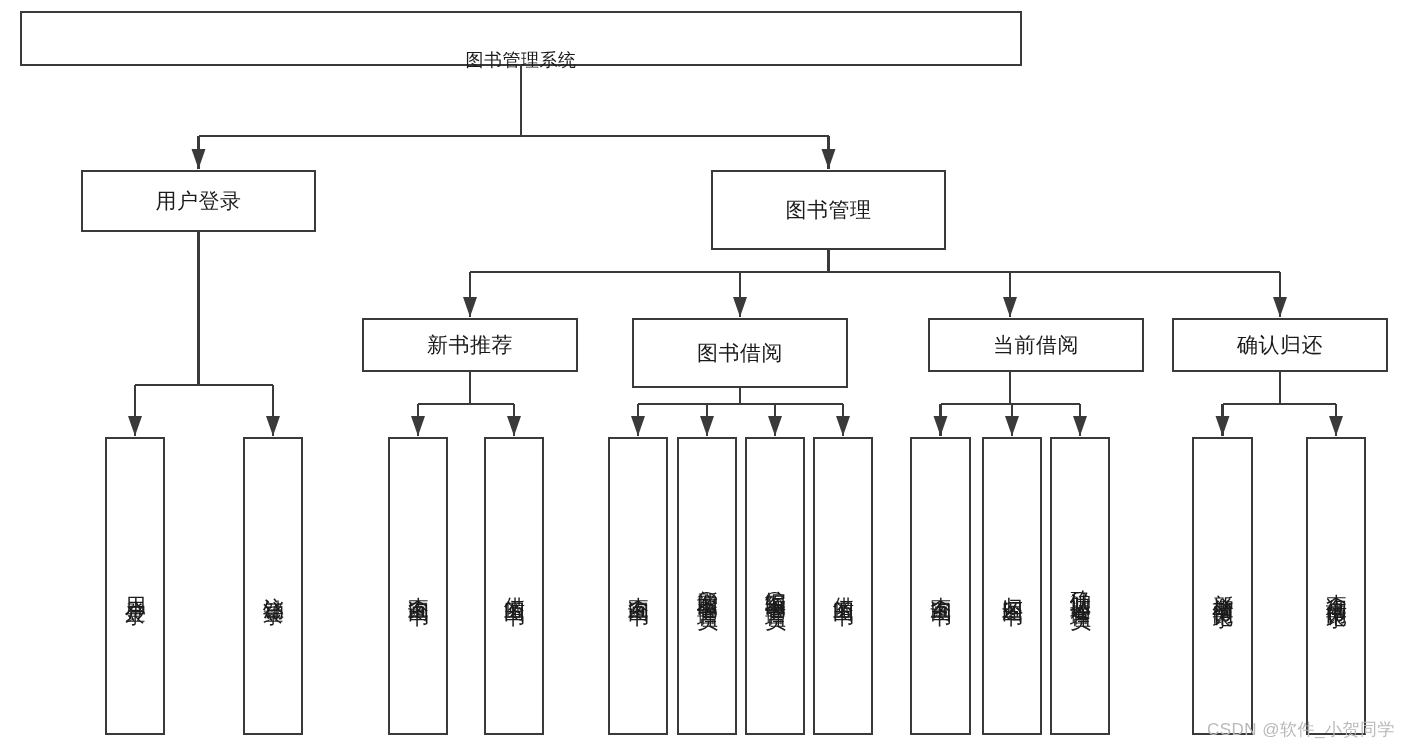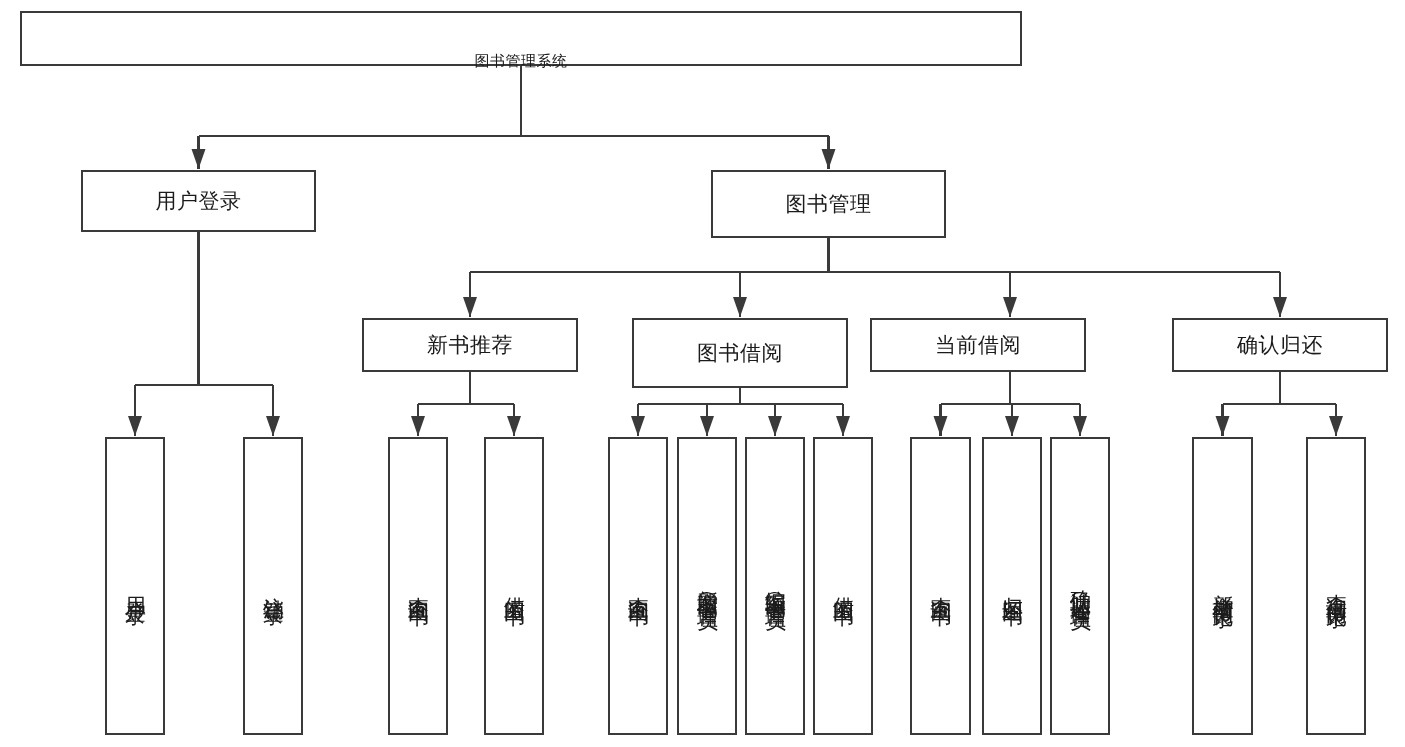--- a/index.html
+++ b/index.html
@@ -39,21 +39,21 @@
     display: block;
     text-align: center;
     line-height: 1.32;
     letter-spacing: 0.5px;
     white-space: pre;
   }
   .node.horizontal .node-label {
     font-size: 21px;
   }
   .node.root .node-label {
-    font-size: 15px;
+    font-size: 18px;
     margin-top: 44px;
   }
   .node.vertical {
     align-items: center;
     justify-content: center;
   }
   .node.vertical .node-label {
     writing-mode: vertical-rl;
     text-orientation: upright;
     font-size: 21px;
@@ -129,30 +129,30 @@
       <line x1="1336" y1="404" x2="1336" y2="436" stroke="#3a3a3a" stroke-width="2.6" shape-rendering="crispEdges"></line>
       <path d="M 1329 416 L 1343 416 L 1336 436 Z" fill="#3a3a3a"></path>
     </svg>
   <div id="nodes-layer">
       <div class="node horizontal root" style="left: 20px; top: 11px; width: 1002px; height: 55px;">
         <span class="node-label">图书管理系统</span>
       </div>
       <div class="node horizontal" style="left: 81px; top: 170px; width: 235px; height: 62px;">
         <span class="node-label">用户登录</span>
       </div>
-      <div class="node horizontal" style="left: 711px; top: 170px; width: 235px; height: 68px;">
+      <div class="node horizontal" style="left: 711px; top: 170px; width: 235px; height: 80px;">
         <span class="node-label">图书管理</span>
       </div>
       <div class="node horizontal" style="left: 362px; top: 318px; width: 216px; height: 54px;">
         <span class="node-label">新书推荐</span>
       </div>
       <div class="node horizontal" style="left: 632px; top: 318px; width: 216px; height: 70px;">
         <span class="node-label">图书借阅</span>
       </div>
-      <div class="node horizontal" style="left: 870px; top: 318px; width: 216px; height: 54px;">
+      <div class="node horizontal" style="left: 928px; top: 318px; width: 216px; height: 54px;">
         <span class="node-label">当前借阅</span>
       </div>
       <div class="node horizontal" style="left: 1172px; top: 318px; width: 216px; height: 54px;">
         <span class="node-label">确认归还</span>
       </div>
       <div class="node vertical" style="left: 105px; top: 437px; width: 60px; height: 298px;">
         <span class="node-label">用户登录</span>
       </div>
       <div class="node vertical" style="left: 243px; top: 437px; width: 60px; height: 298px;">
         <span class="node-label">注销登录</span>
@@ -184,13 +184,14 @@
       <div class="node vertical" style="left: 1050px; top: 437px; width: 60px; height: 298px;">
         <span class="node-label">确认归还（管理员）</span>
       </div>
       <div class="node vertical" style="left: 1192px; top: 437px; width: 61px; height: 298px;">
         <span class="node-label">新增借阅记录</span>
       </div>
       <div class="node vertical" style="left: 1306px; top: 437px; width: 60px; height: 298px;">
         <span class="node-label">查询借阅记录</span>
       </div>
     </div>
+  <div id="watermark">CSDN @软件_小贺同学</div>
 </div>
 
 </body></html>

